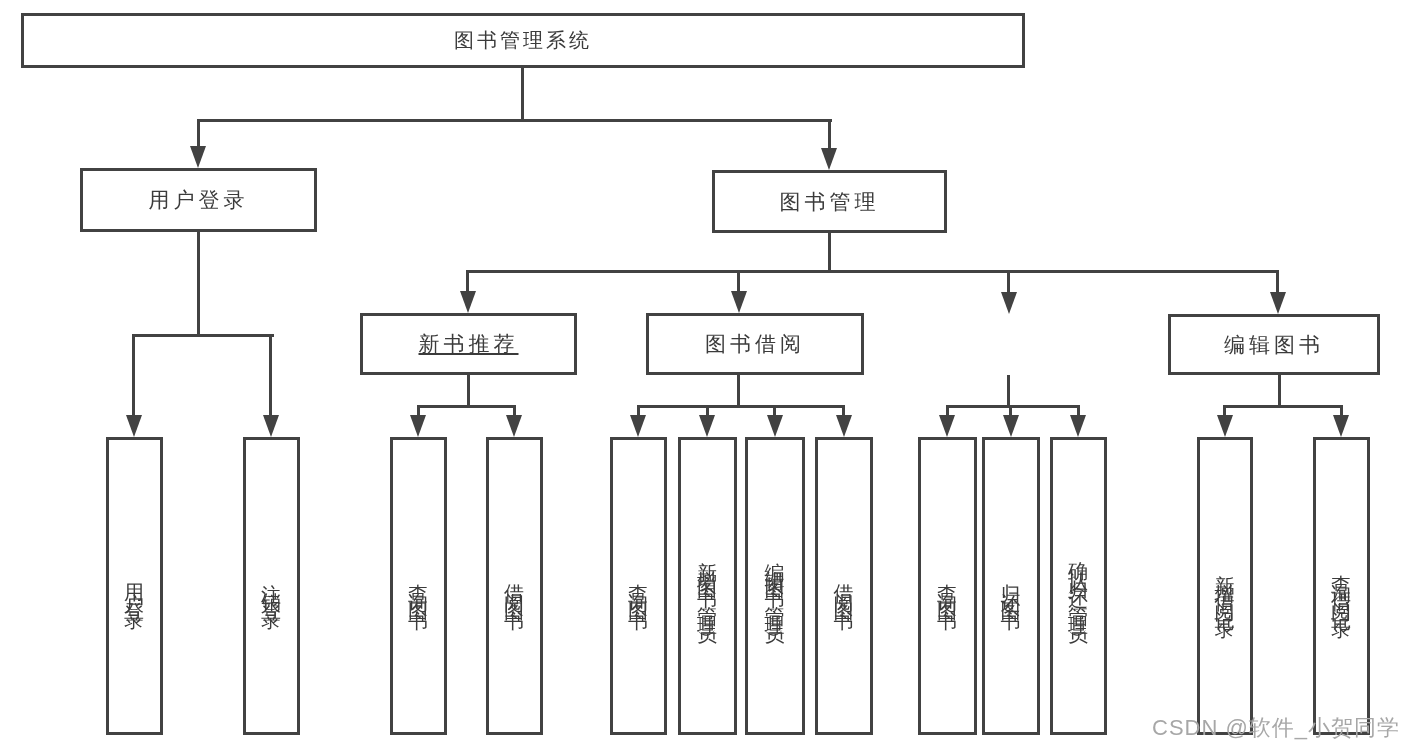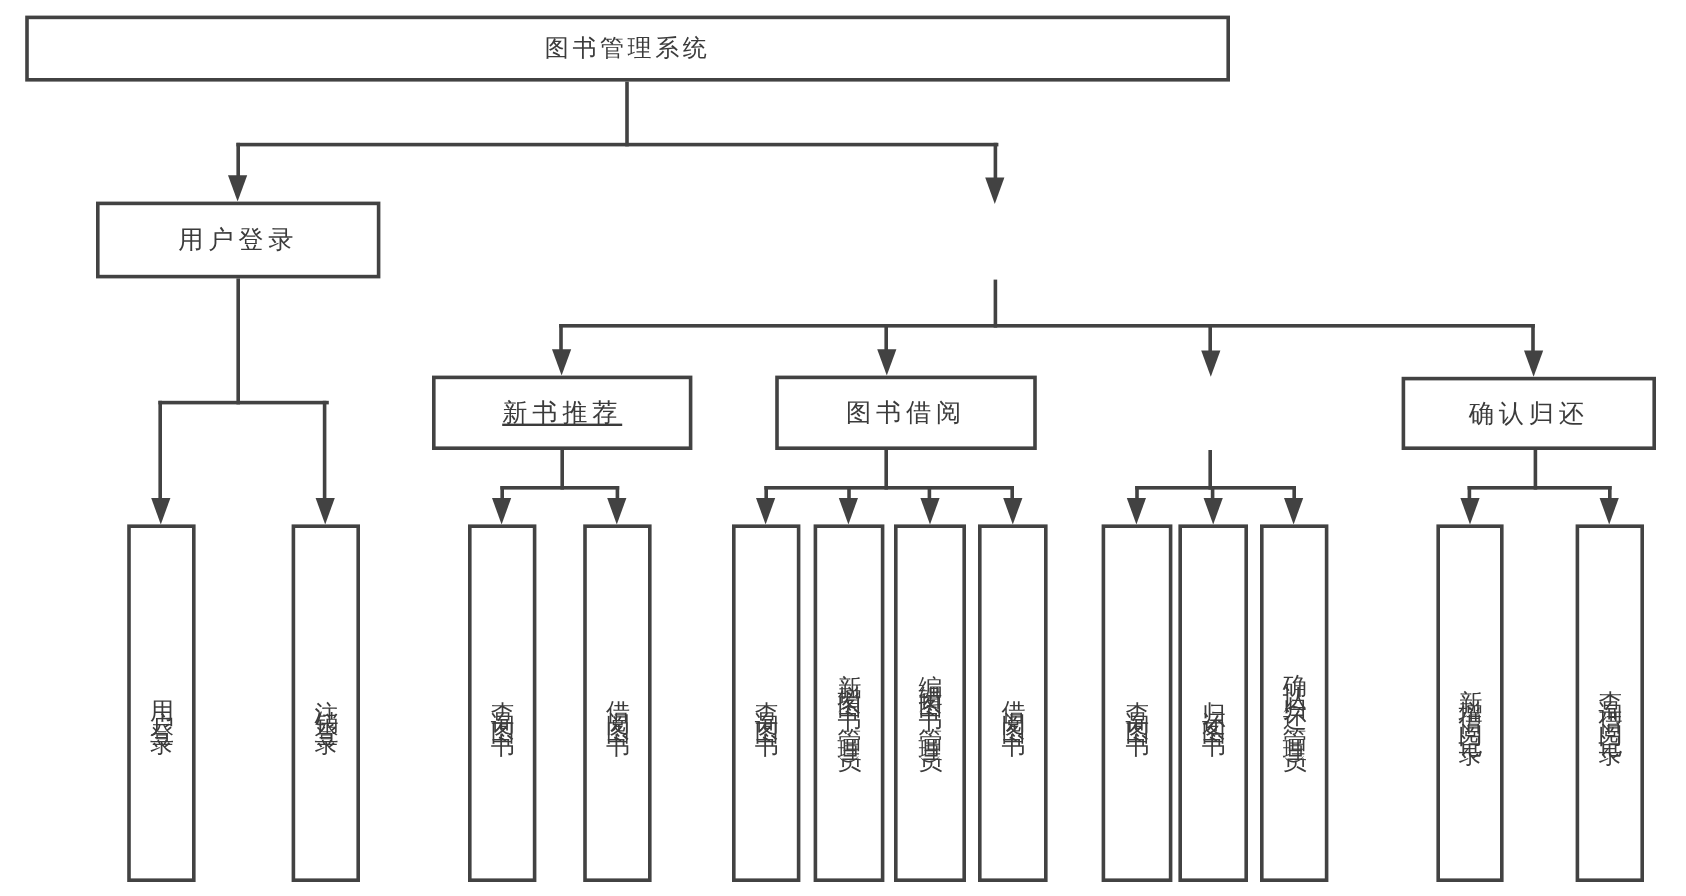--- a/index.html
+++ b/index.html
@@ -59,20 +59,21 @@
   <div class="node root" style="left:21px; top:13px; width:1004px; height:55px;">图书管理系统</div>
 
   <div class="vline" style="left:521px; top:68px;  height:54px;"></div>
   <div class="hline" style="left:197px; top:119px; width:635px;"></div>
   <div class="vline" style="left:197px; top:119px; height:29px;"></div>
   <div class="vline" style="left:828px; top:119px; height:31px;"></div>
   <div class="arrow" style="left:190px; top:146px;"></div>
   <div class="arrow" style="left:821px; top:148px;"></div>
 
   <div class="node" style="left:80px;  top:168px; width:237px; height:64px;">用户登录</div>
+  <div class="node" style="left:712px; top:170px; width:235px; height:63px;">图书管理</div>
 
   <div class="vline" style="left:197px; top:232px; height:105px;"></div>
   <div class="hline" style="left:132px; top:334px; width:142px;"></div>
   <div class="vline" style="left:132px; top:334px; height:83px;"></div>
   <div class="vline" style="left:269px; top:334px; height:83px;"></div>
   <div class="arrow" style="left:126px; top:415px;"></div>
   <div class="arrow" style="left:263px; top:415px;"></div>
 
   <div class="vline" style="left:828px;  top:233px; height:40px;"></div>
   <div class="hline" style="left:466px;  top:270px; width:813px;"></div>
@@ -80,21 +81,21 @@
   <div class="vline" style="left:737px;  top:270px; height:23px;"></div>
   <div class="vline" style="left:1007px; top:270px; height:23px;"></div>
   <div class="vline" style="left:1276px; top:270px; height:23px;"></div>
   <div class="arrow" style="left:460px;  top:291px;"></div>
   <div class="arrow" style="left:731px;  top:291px;"></div>
   <div class="arrow" style="left:1001px; top:292px;"></div>
   <div class="arrow" style="left:1270px; top:292px;"></div>
 
   <div class="node" style="left:360px;  top:313px; width:217px; height:62px;text-decoration:underline;">新书推荐</div>
   <div class="node" style="left:646px;  top:313px; width:218px; height:62px;">图书借阅</div>
-  <div class="node" style="left:1168px; top:314px; width:212px; height:61px;">确认归还</div>
+  <div class="node" style="left:1168px; top:314px; width:212px; height:61px;">编辑图书</div>
 
   <div class="vline" style="left:467px; top:375px; height:33px;"></div>
   <div class="hline" style="left:417px; top:405px; width:99px;"></div>
   <div class="vline" style="left:417px; top:405px; height:12px;"></div>
   <div class="vline" style="left:513px; top:405px; height:12px;"></div>
   <div class="arrow" style="left:410px; top:415px;"></div>
   <div class="arrow" style="left:506px; top:415px;"></div>
 
   <div class="vline" style="left:737px; top:375px; height:33px;"></div>
   <div class="hline" style="left:637px; top:405px; width:208px;"></div>
@@ -134,14 +135,15 @@
   <div class="vnode" style="left:745px;  top:437px; width:60px; height:298px;">编辑图书（管理员）</div>
   <div class="vnode" style="left:815px;  top:437px; width:58px; height:298px;">借阅图书</div>
 
   <div class="vnode" style="left:918px;  top:437px; width:59px; height:298px;">查询图书</div>
   <div class="vnode" style="left:982px;  top:437px; width:58px; height:298px;">归还图书</div>
   <div class="vnode" style="left:1050px; top:437px; width:57px; height:298px;">确认归还（管理员）</div>
 
   <div class="vnode" style="left:1197px; top:437px; width:56px; height:298px;">新增借阅记录</div>
   <div class="vnode" style="left:1313px; top:437px; width:57px; height:298px;">查询借阅记录</div>
 
+  <div class="watermark">CSDN @软件_小贺同学</div>
 
 </div>
 
 </body></html>

